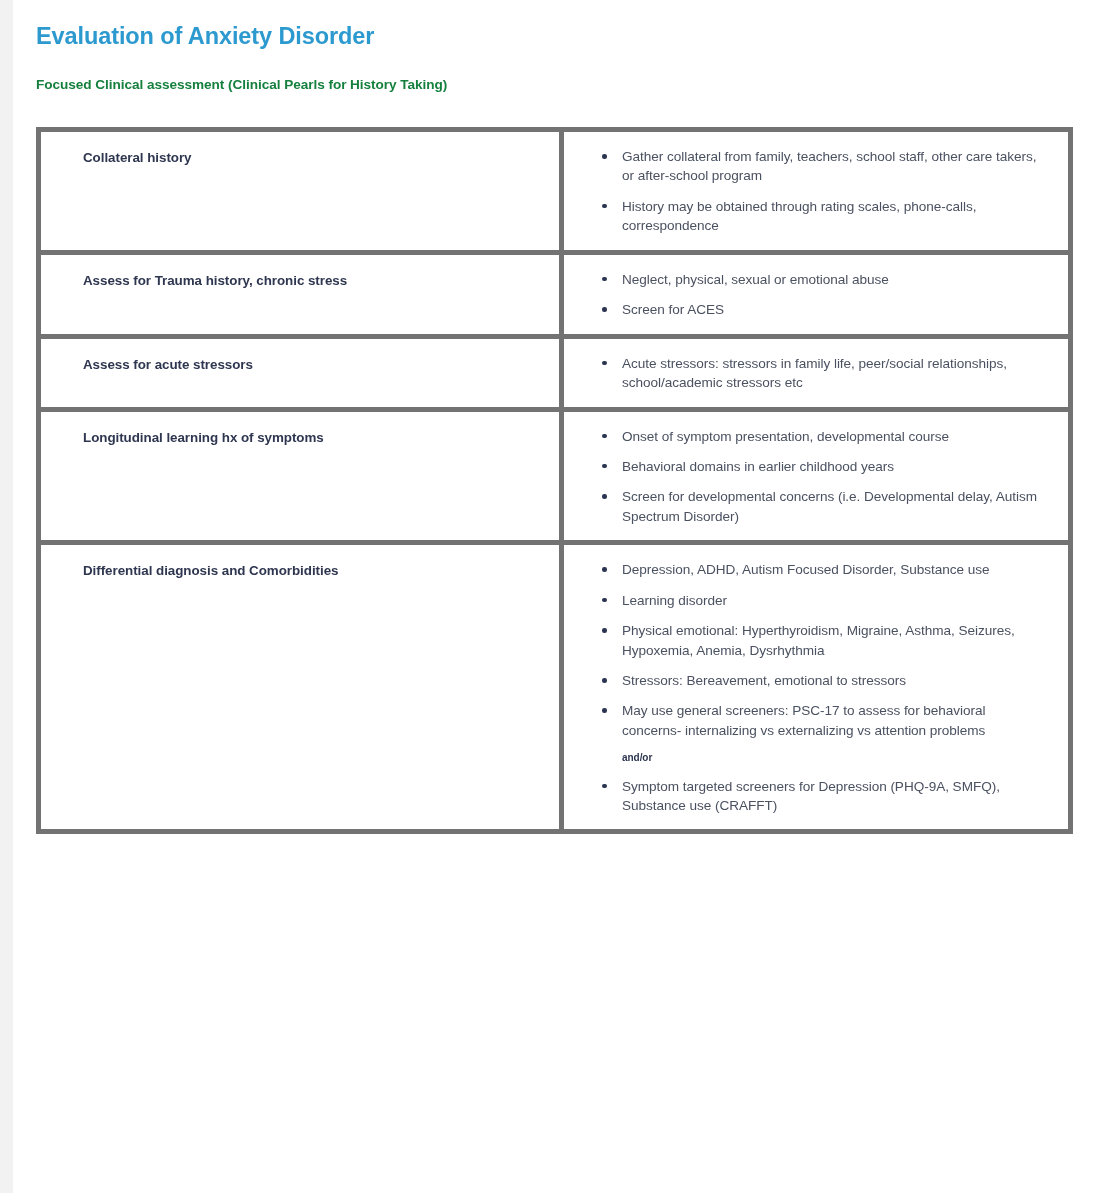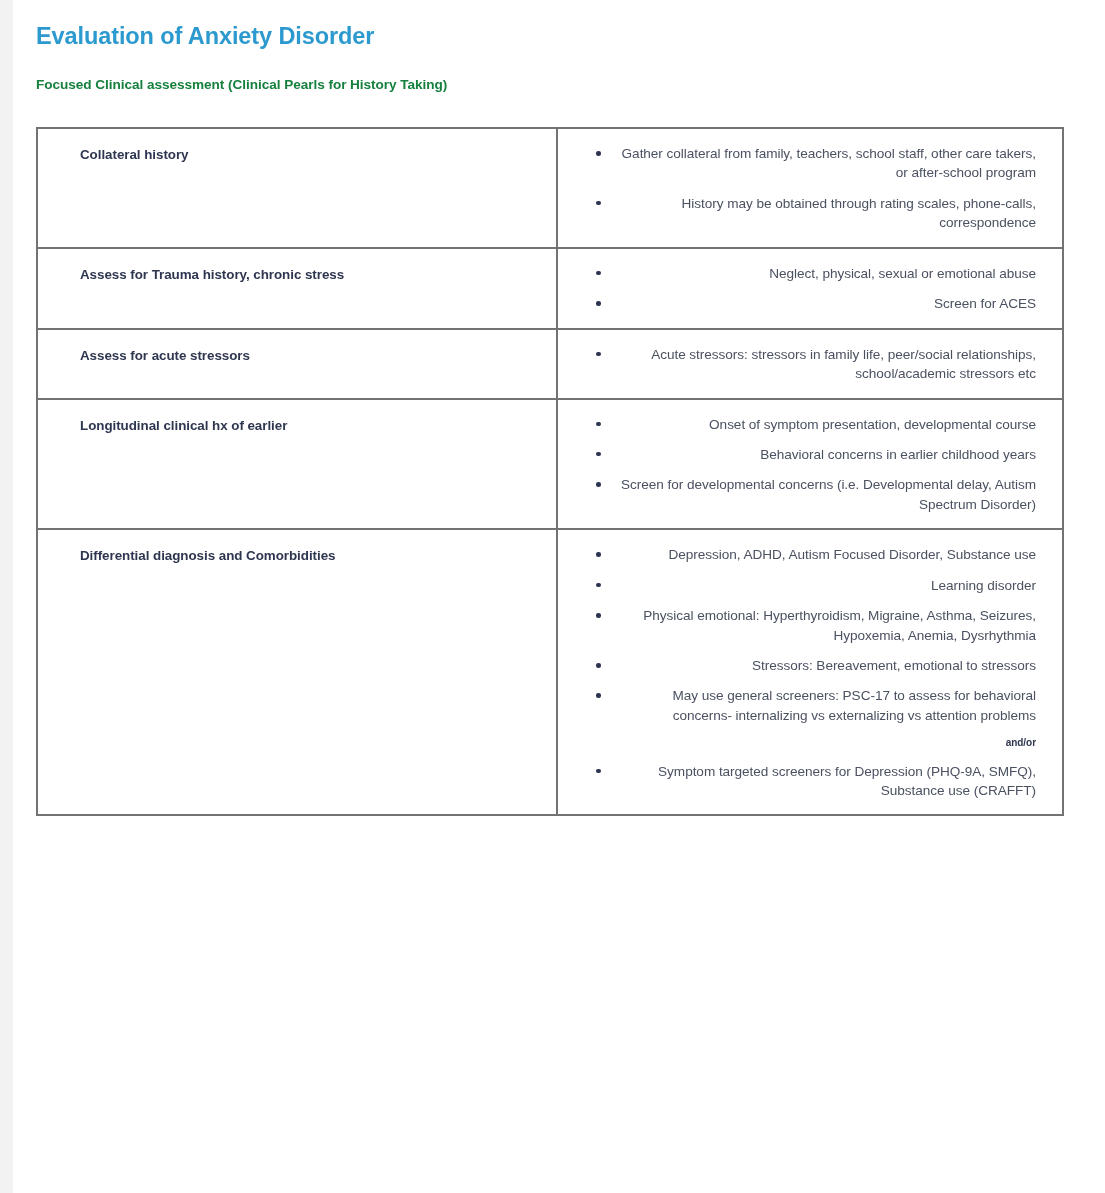--- a/index.html
+++ b/index.html
@@ -52,31 +52,30 @@
   }
   .assessment-table {
     position: absolute;
     left: 23px;
     top: 127px;
     width: 1022px;
     border-collapse: collapse;
     table-layout: fixed;
   }
   .assessment-table td {
-    border: 2px solid #737373;
+    border: 5px solid #737373;
     vertical-align: top;
     padding: 0;
     background: #ffffff;
   }
   .assessment-table tr td.col-label {
     width: 518px;
   }
   .assessment-table tr td.col-items {
     width: 504px;
-    text-align: right;
   }
   .row-label {
     font-size: 13.4px;
     font-weight: bold;
     color: #2e3650;
     padding: 17px 10px 14px 42px;
     line-height: 1.3;
     letter-spacing: -0.05px;
   }
   .items-wrap {
@@ -167,27 +166,27 @@
           <td class="col-items">
             <div class="items-wrap">
               <ul class="bullets">
                 <li class="bullet-item">Acute stressors: stressors in family life, peer/social relationships, school/academic stressors etc</li>
               </ul>
             </div>
           </td>
         </tr>
         <tr>
           <td class="col-label">
-            <div class="row-label">Longitudinal clinical hx of earlier</div>
+            <div class="row-label">Longitudinal learning hx of symptoms</div>
           </td>
           <td class="col-items">
             <div class="items-wrap">
               <ul class="bullets">
                 <li class="bullet-item">Onset of symptom presentation, developmental course</li>
-                <li class="bullet-item">Behavioral concerns in earlier childhood years</li>
+                <li class="bullet-item">Behavioral domains in earlier childhood years</li>
                 <li class="bullet-item">Screen for developmental concerns (i.e. Developmental delay, Autism Spectrum Disorder)</li>
               </ul>
             </div>
           </td>
         </tr>
         <tr>
           <td class="col-label">
             <div class="row-label">Differential diagnosis and Comorbidities</div>
           </td>
           <td class="col-items">

